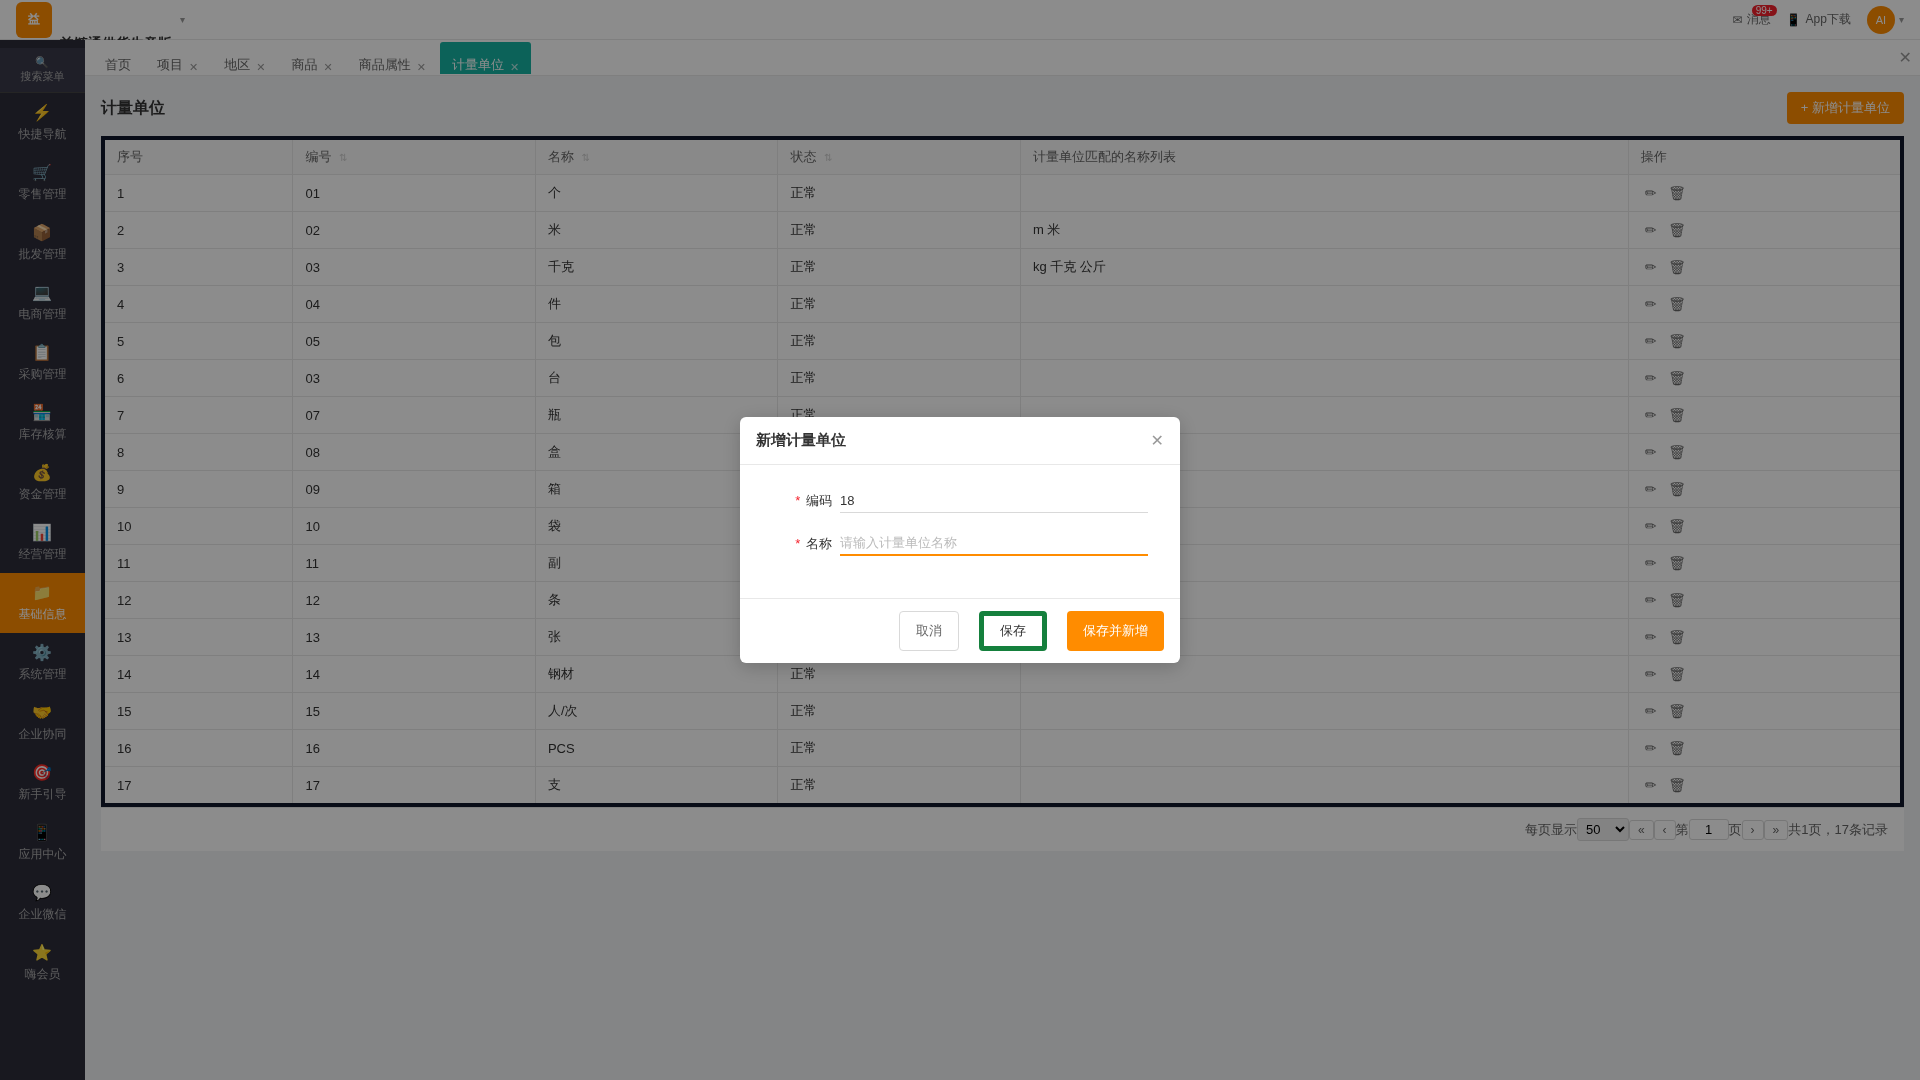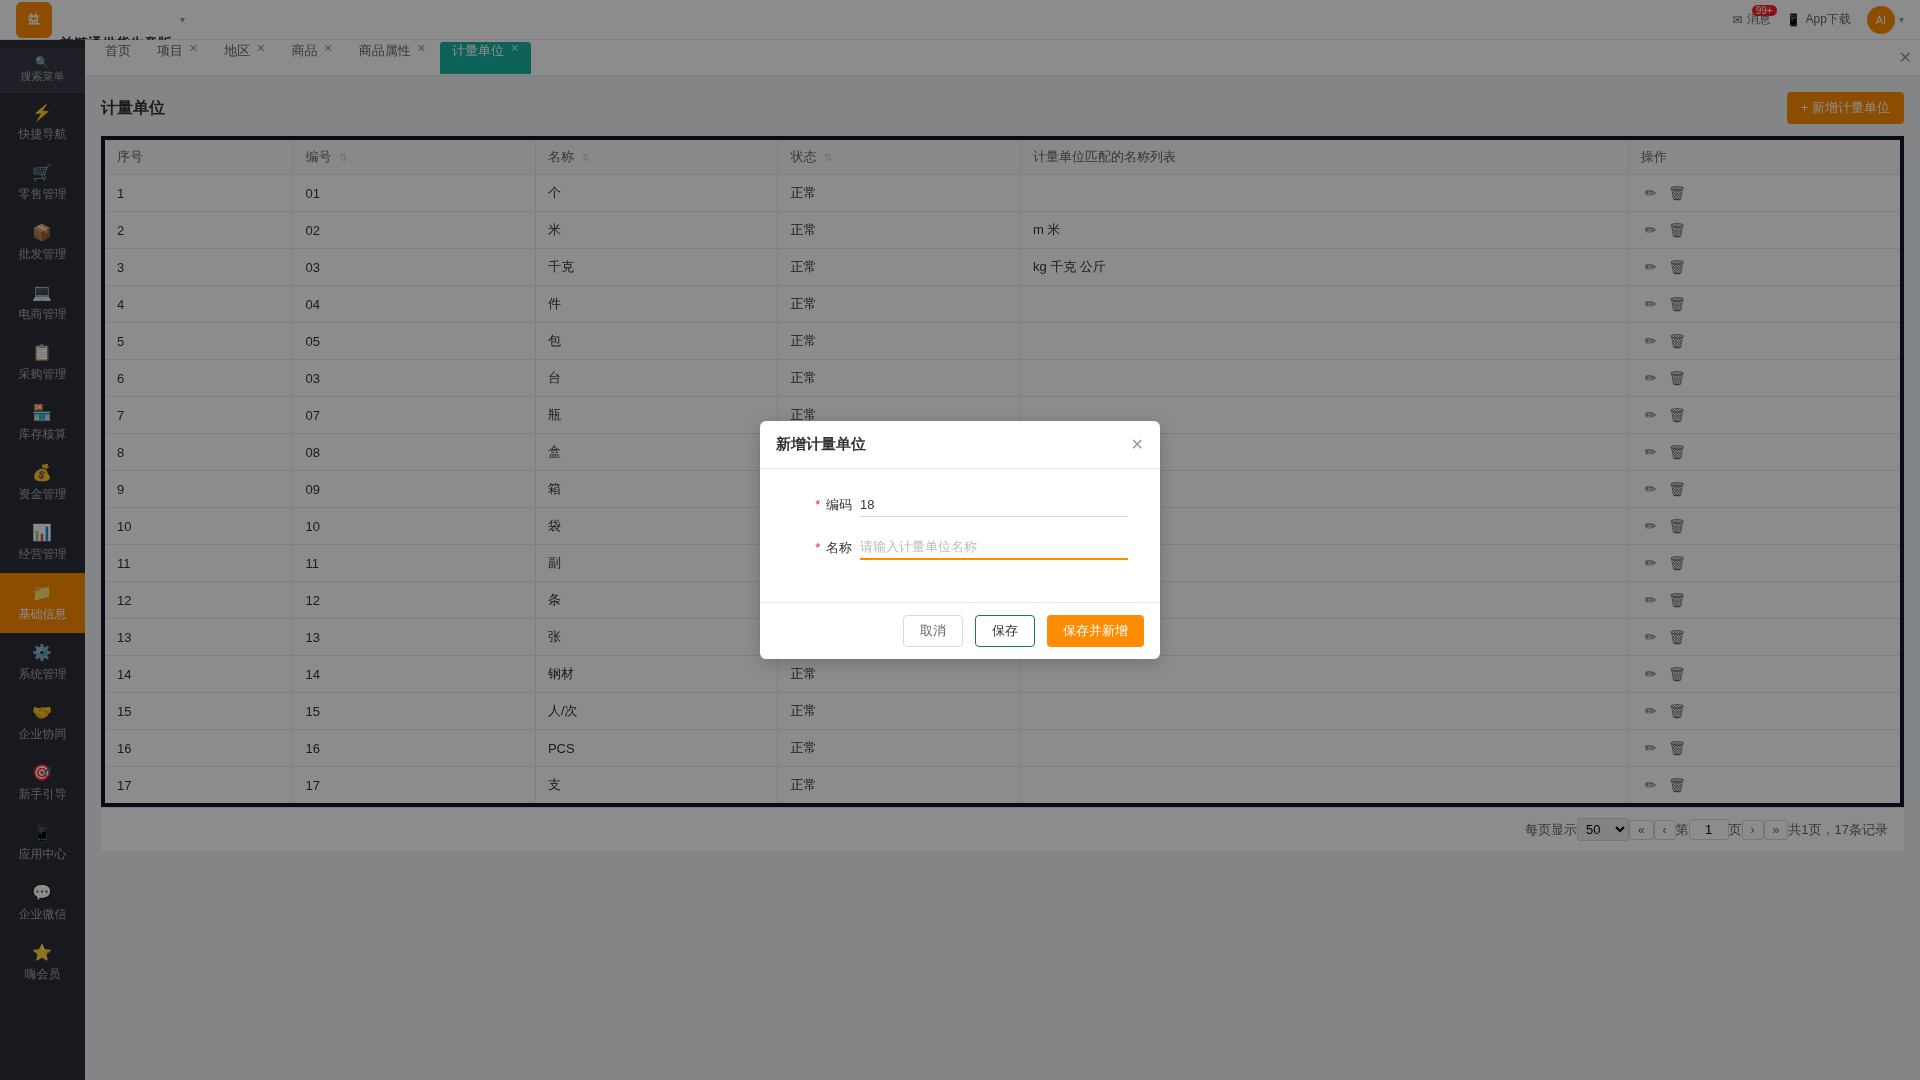--- a/index.html
+++ b/index.html
@@ -128,21 +128,21 @@
       align-items: center;
       border-bottom: 1px solid #e8e8e8;
       padding: 0 8px;
       gap: 2px;
       flex-shrink: 0;
     }
     .tab {
       height: 32px;
       padding: 0 12px;
       display: flex;
-      align-items: flex-start;
+      align-items: flex-end;
       gap: 6px;
       cursor: pointer;
       font-size: 13px;
       color: #666;
       border-radius: 3px 3px 0 0;
       white-space: nowrap;
     }
     .tab.active {
       background: #17b3a3;
       color: #fff;
@@ -267,21 +267,21 @@
       top: 0; left: 0; right: 0; bottom: 0;
       background: rgba(0,0,0,0.45);
       display: flex;
       align-items: center;
       justify-content: center;
       z-index: 1000;
     }
     .modal {
       background: #fff;
       border-radius: 6px;
-      width: 400px;
+      width: 440px;
       box-shadow: 0 4px 20px rgba(0,0,0,0.2);
       overflow: hidden;
     }
     .modal-header {
       padding: 14px 16px;
       border-bottom: 1px solid #e8e8e8;
       display: flex;
       align-items: center;
       justify-content: space-between;
     }
@@ -329,33 +329,33 @@
       border-bottom: 2px solid #ff8c00;
     }
     .form-input::placeholder {
       color: #bbb;
     }
     .modal-footer {
       padding: 12px 16px;
       border-top: 1px solid #e8e8e8;
       display: flex;
       justify-content: flex-end;
-      gap: 12px;
+      gap: 20px;
     }
     .btn-cancel {
       border: 1px solid #d9d9d9;
       background: #fff;
       padding: 6px 16px;
       border-radius: 4px;
       cursor: pointer;
       font-size: 13px;
       color: #666;
     }
     .btn-save {
-      border: 1px solid #15803d;
+      border: 5px solid #15803d;
       background: #fff;
       padding: 6px 16px;
       border-radius: 4px;
       cursor: pointer;
       font-size: 13px;
       color: #333;
     }
     .btn-save-continue {
       border: none;
       background: #ff8c00;

